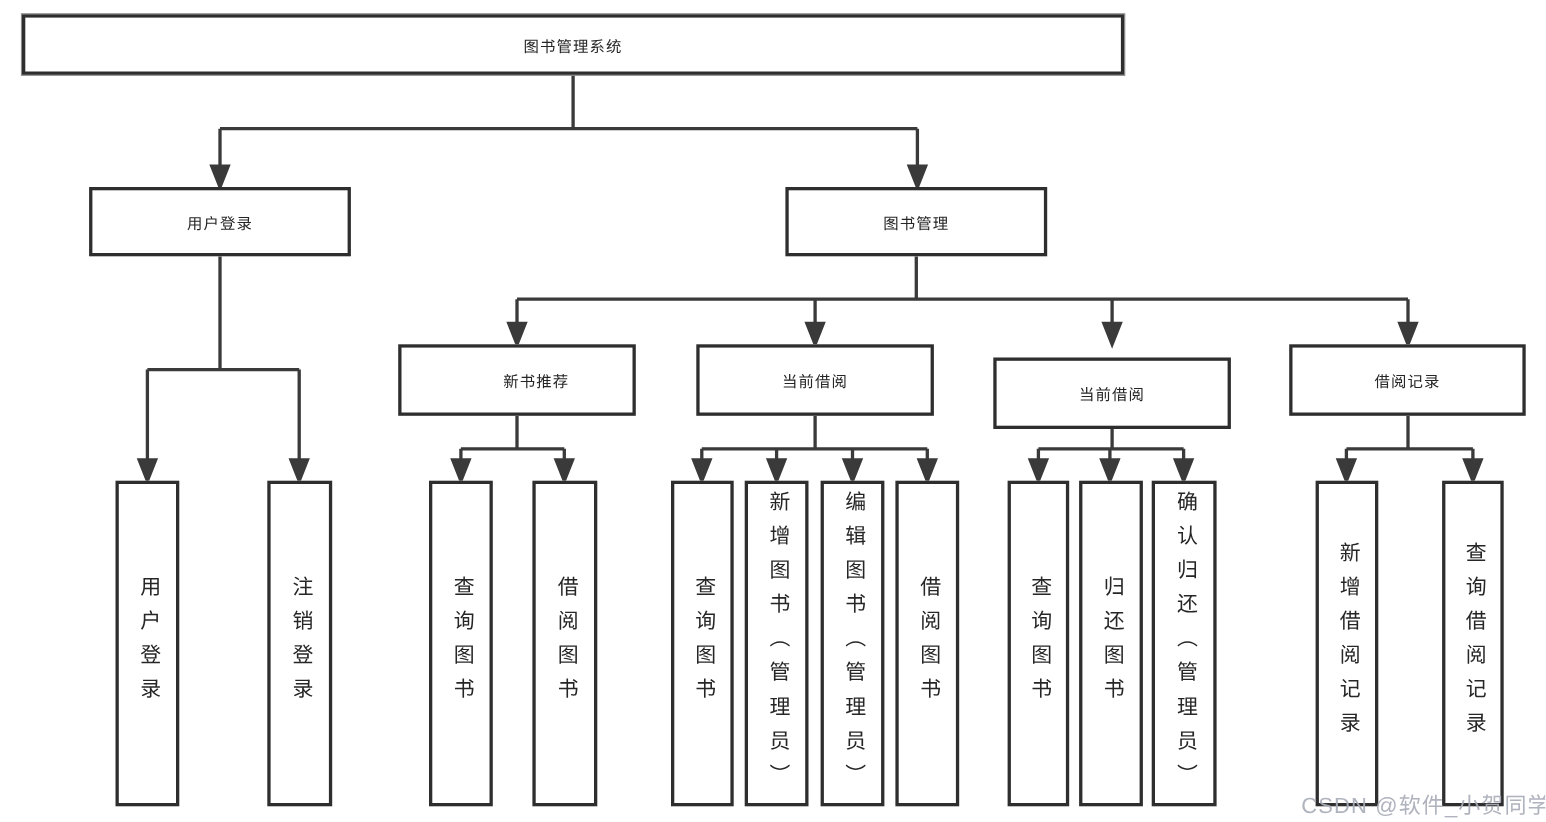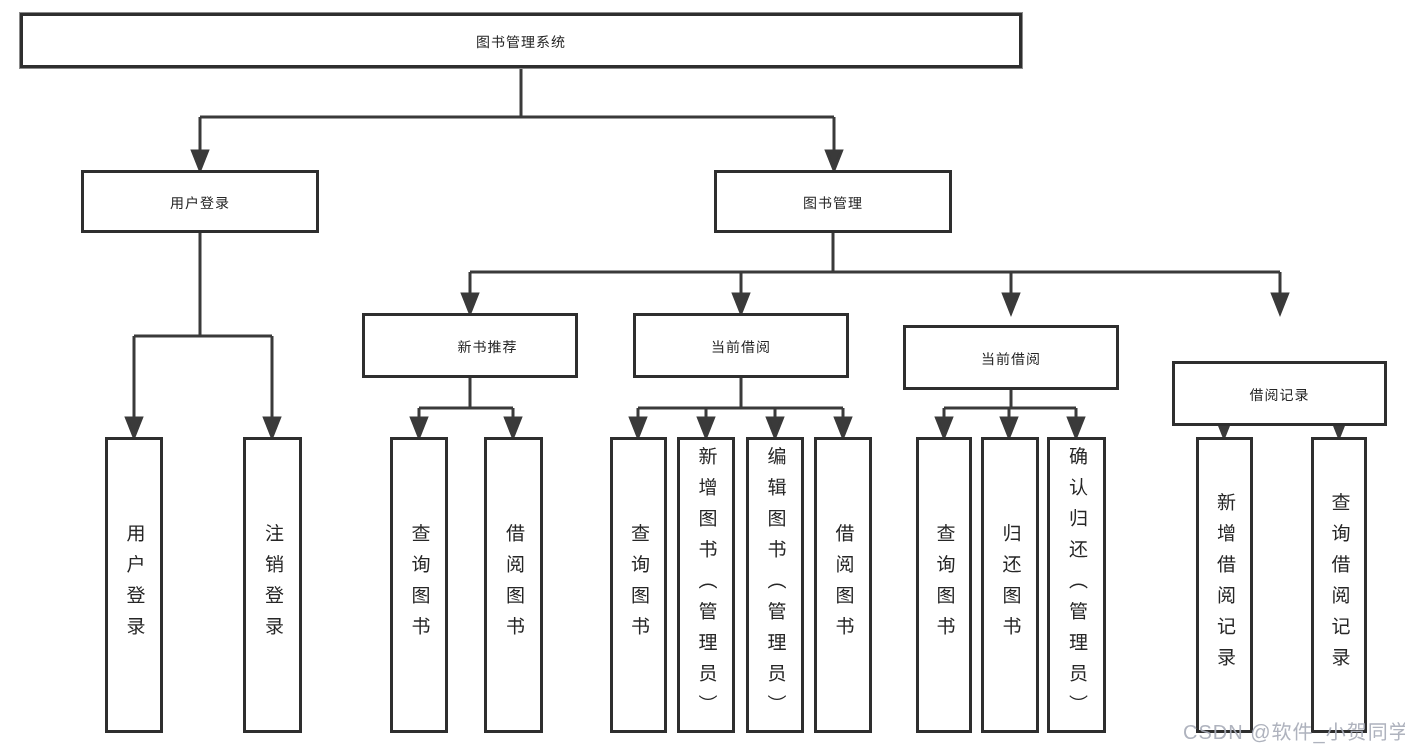--- a/index.html
+++ b/index.html
@@ -96,21 +96,21 @@
 
   <div class="node h-node" style="left:362px;top:313px;width:216px;height:65px;padding-left:35px;">
     <span>新书推荐</span>
   </div>
   <div class="node h-node" style="left:633px;top:313px;width:216px;height:65px;">
     <span>当前借阅</span>
   </div>
   <div class="node h-node" style="left:903px;top:313px;width:216px;height:65px;margin-top:12px;">
     <span>当前借阅</span>
   </div>
-  <div class="node h-node" style="left:1172px;top:313px;width:215px;height:65px;margin-top:48px;">
+  <div class="node h-node" style="left:1172px;top:313px;width:215px;height:65px;">
     <span>借阅记录</span>
   </div>
 
   <div class="node v-node" style="left:105px;top:437px;width:58px;height:296px;">
     <span>用户登录</span>
   </div>
   <div class="node v-node" style="left:243px;top:437px;width:59px;height:296px;">
     <span>注销登录</span>
   </div>
 

